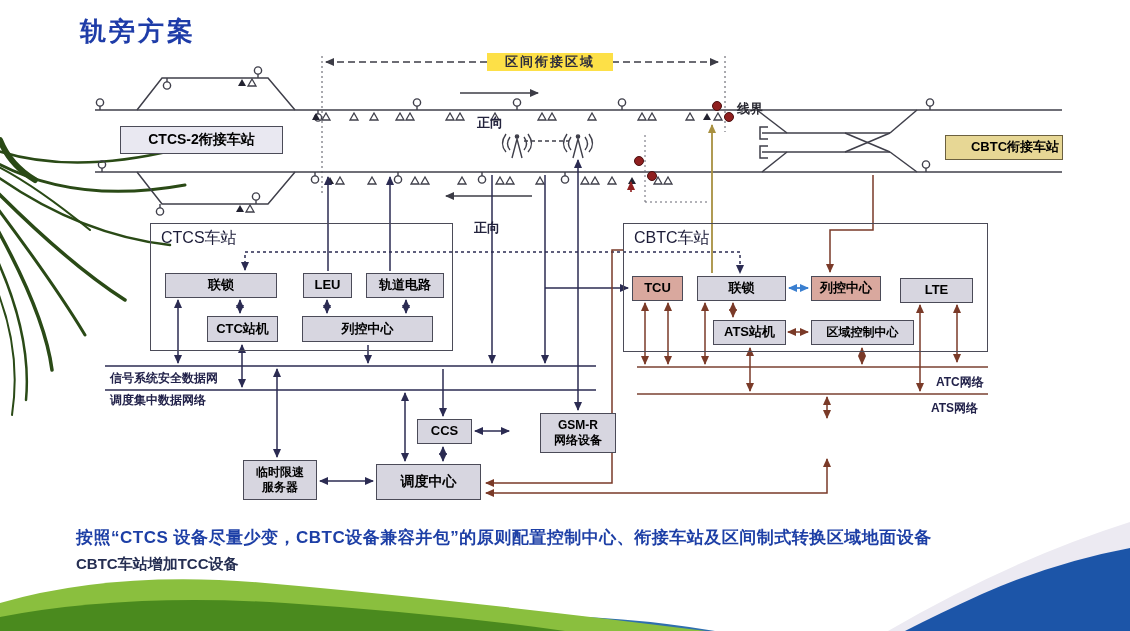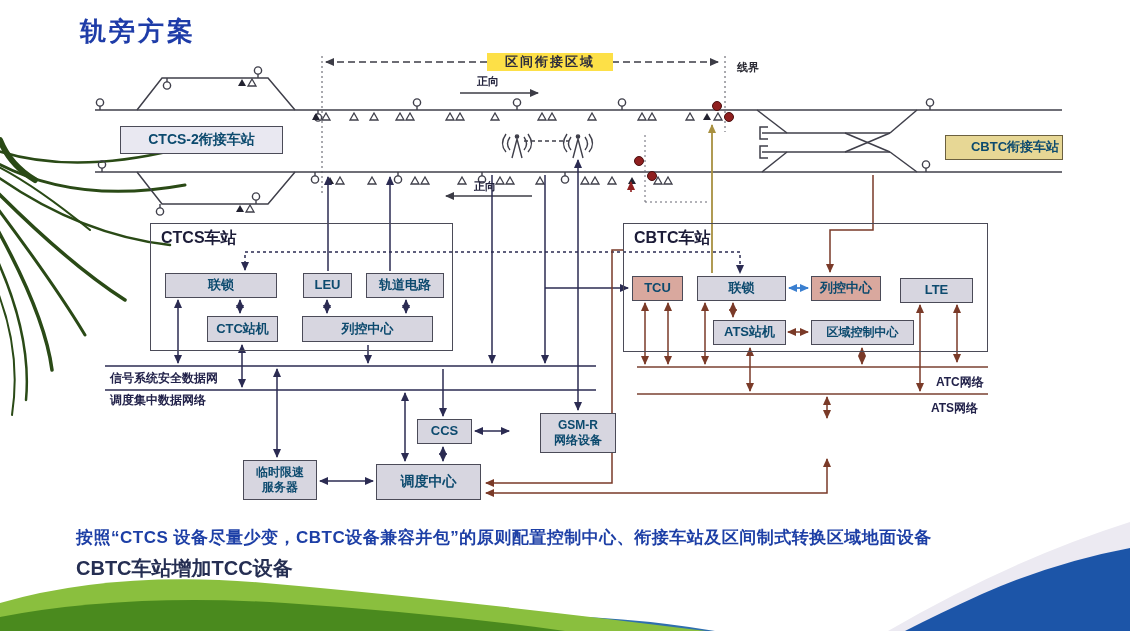--- a/index.html
+++ b/index.html
@@ -3,35 +3,35 @@
 <meta charset="utf-8">
 <style>
   html,body{margin:0;padding:0;}
   body{
     width:1130px;height:631px;position:relative;overflow:hidden;
     font-family:"Liberation Sans","DejaVu Sans",sans-serif;
     background:radial-gradient(ellipse at 60% 30%, #e6e5f2 0%, #d9d8e8 55%, #cfceе0 100%), #d9d8e8;
   }
   #stage{position:absolute;inset:0;}
   svg{position:absolute;left:0;top:0;}
-  .lbl{position:absolute;color:#23233d;font-weight:bold;font-size:11px;white-space:nowrap;}
+  .lbl{position:absolute;color:#23233d;font-weight:bold;font-size:13px;white-space:nowrap;margin-top:40px;}
   .net-lbl{position:absolute;color:#22224a;font-weight:bold;font-size:12px;white-space:nowrap;}
   .box{position:absolute;display:flex;flex-direction:column;align-items:center;justify-content:center;
-       border:1.6px solid #4b4b58;background:#d7d6e0;color:#0c4a6e;font-weight:bold;font-size:13px;
+       border:1.6px solid #4b4b58;background:#d7d6e0;color:#000000;font-weight:bold;font-size:13px;
        box-sizing:border-box;text-align:center;line-height:1.25;}
   .box.pink{background:#d9a89e;}
   .box.tan{background:#e7d795;border-color:#6b6040;padding-left:22px;}
   .box.white{background:#e9e8f1;font-size:14px;}
   .station{position:absolute;border:1.6px solid #4b4b58;background:transparent;box-sizing:border-box;}
-  .station-title{position:absolute;left:10px;top:4px;font-size:16px;font-weight:bold;color:#1c1c38;}
+  .station-title{position:absolute;left:10px;top:4px;font-size:16px;font-weight:normal;color:#1c1c38;}
   .title{position:absolute;left:80px;top:14px;font-size:26px;font-weight:bold;color:#1e3ca8;letter-spacing:3px;}
   .zone-lbl{position:absolute;left:487px;top:53px;font-size:13px;font-weight:bold;color:#2c2c3c;
             background:#fde047;padding:0 18px;letter-spacing:2px;}
   .note1{position:absolute;left:76px;top:526px;font-size:17px;font-weight:bold;color:#1d3fa6;letter-spacing:.5px;}
-  .note2{position:absolute;top:555px;font-size:20px;font-weight:bold;color:#252e52;}
+  .note2{position:absolute;top:555px;font-size:15px;font-weight:bold;color:#252e52;}
 </style>
 </head>
 <body>
 
 <div id="stage">
 
 <svg width="1130" height="631" viewBox="0 0 1130 631">
   <defs>
     <marker id="mNavy" markerUnits="userSpaceOnUse" markerWidth="9" markerHeight="8" refX="8" refY="4" orient="auto-start-reverse">
           <path d="M0,0 L9,4 L0,8 z" fill="#2b2b52"></path>

